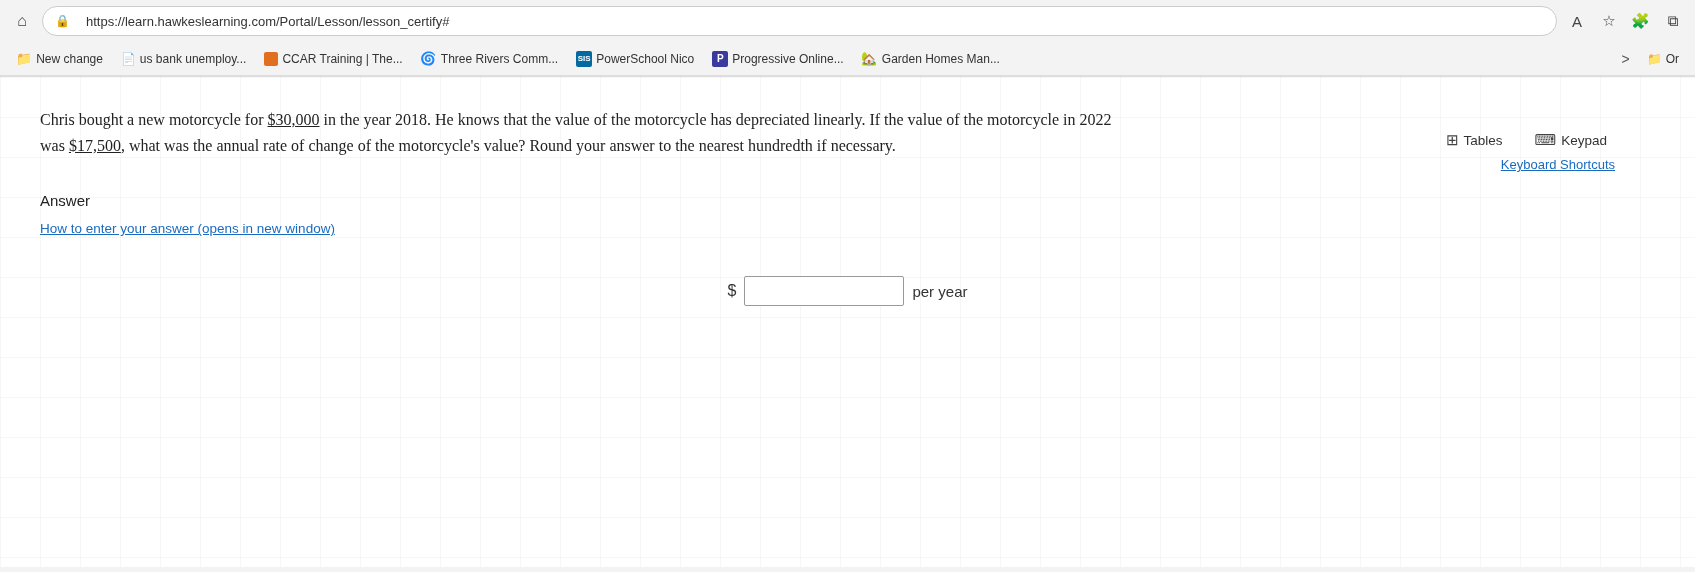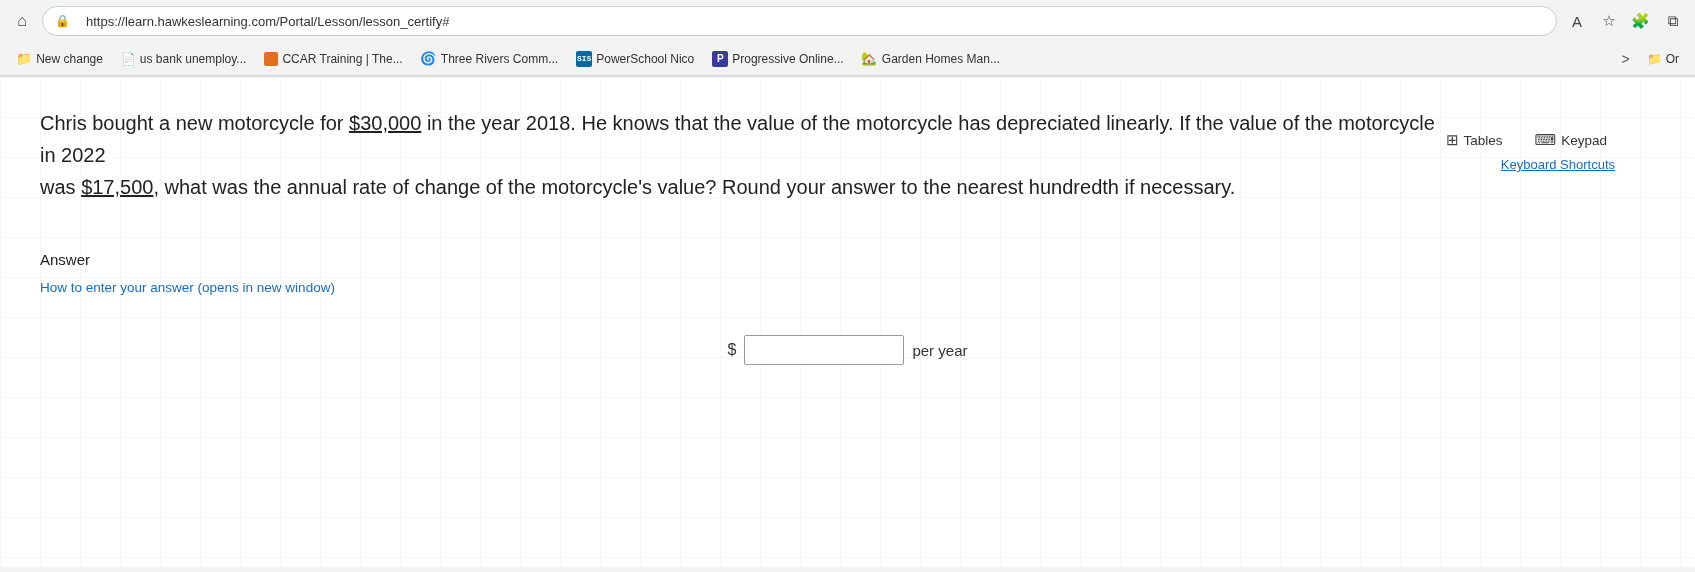--- a/index.html
+++ b/index.html
@@ -124,40 +124,42 @@
     .favicon-progressive { background: #3a3a9e; border-radius: 2px; color: white; font-size: 10px; font-weight: bold; }
 
     .bookmarks-more {
       margin-left: auto;
       display: flex;
       align-items: center;
       gap: 4px;
     }
 
     .problem-text {
-      font-size: 20px;
+      font-size: 16px;
       line-height: 1.6;
       color: #222;
       max-width: 1400px;
-      margin-bottom: 48px;
+      margin-bottom: 34px;
+      font-family: Liberation Serif, serif;
     }
 
     .answer-section {
       margin-top: 20px;
     }
 
     .answer-label {
       font-weight: normal;
       font-size: 15px;
       color: #222;
       margin-bottom: 12px;
     }
 
     .how-to-enter {
       color: #1a6bbf;
+      text-decoration: underline;
       font-size: 13.5px;
       cursor: pointer;
       display: block;
     }
 
     .answer-input-row {
       display: flex;
       align-items: center;
       justify-content: center;
       gap: 8px;
@@ -309,21 +311,21 @@
       <span class="bookmark-favicon favicon-ccar" style="width:14px;height:14px;background:#e07020;border-radius:2px;display:inline-flex;align-items:center;justify-content:center;font-size:8px;color:white;font-weight:bold;"></span>
       <span>CCAR Training | The...</span>
     </div>
 
     <div class="bookmark-item">
       <span style="font-size:13px;">🌀</span>
       <span>Three Rivers Comm...</span>
     </div>
 
     <div class="bookmark-item">
-      <span class="bookmark-favicon favicon-sis" style="width:16px;height:16px;background:#0369a1;border-radius:2px;display:inline-flex;align-items:center;justify-content:center;font-size:8px;color:white;font-weight:bold;font-family:Liberation Mono, monospace;">SIS</span>
+      <span class="bookmark-favicon favicon-sis" style="width:16px;height:16px;background:#0369a1;border-radius:2px;display:inline-flex;align-items:center;justify-content:center;font-size:8px;color:white;font-weight:bold;">SIS</span>
       <span>PowerSchool Nico</span>
     </div>
 
     <div class="bookmark-item">
       <span class="bookmark-favicon favicon-progressive" style="width:16px;height:16px;background:#3a3a9e;border-radius:2px;display:inline-flex;align-items:center;justify-content:center;font-size:10px;color:white;font-weight:bold;">P</span>
       <span>Progressive Online...</span>
     </div>
 
     <div class="bookmark-item">
       <span style="font-size:13px;">🏡</span>

